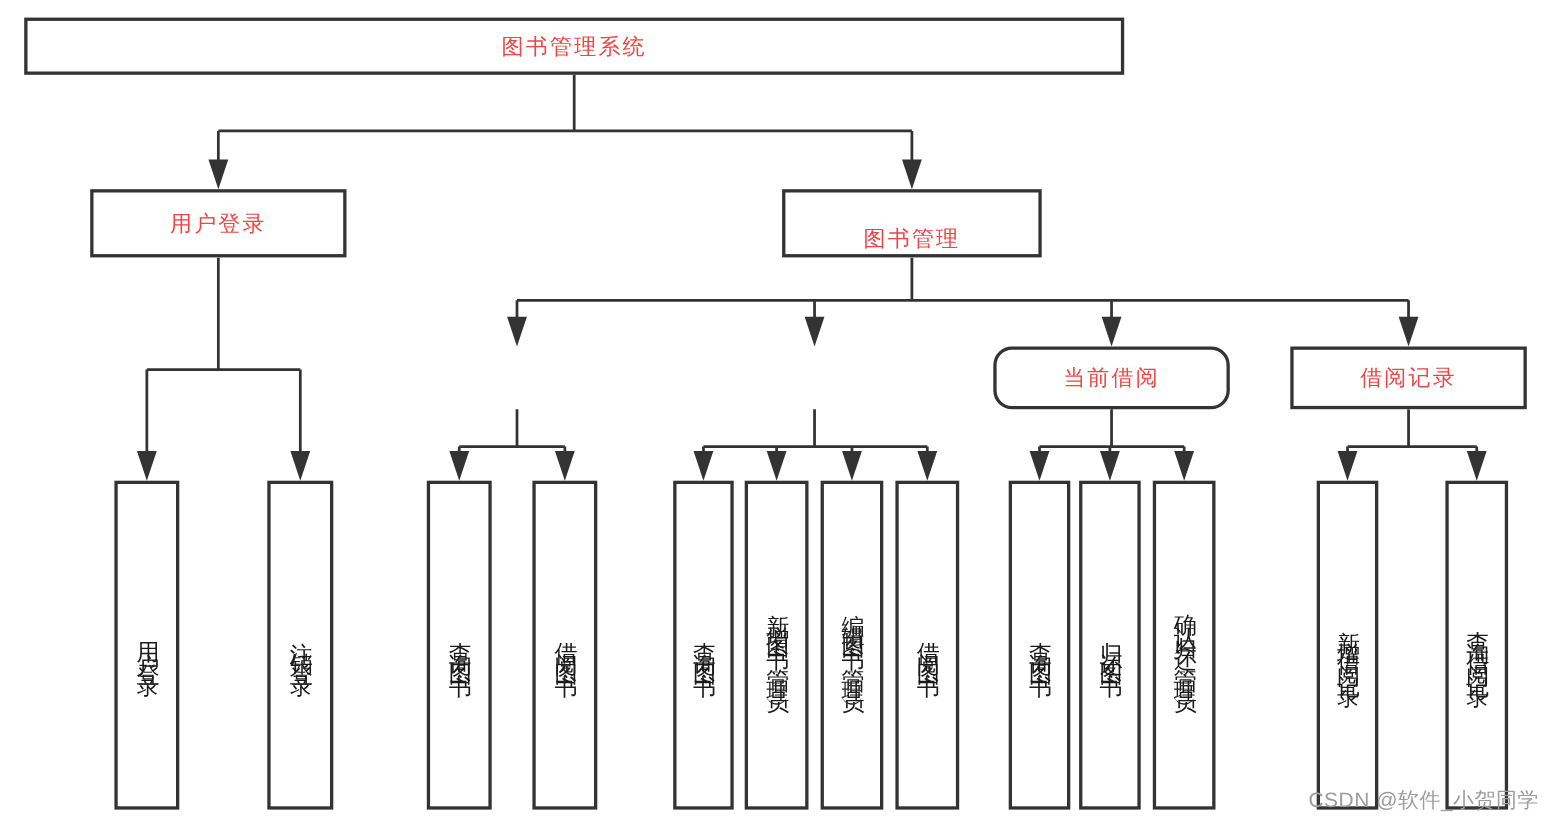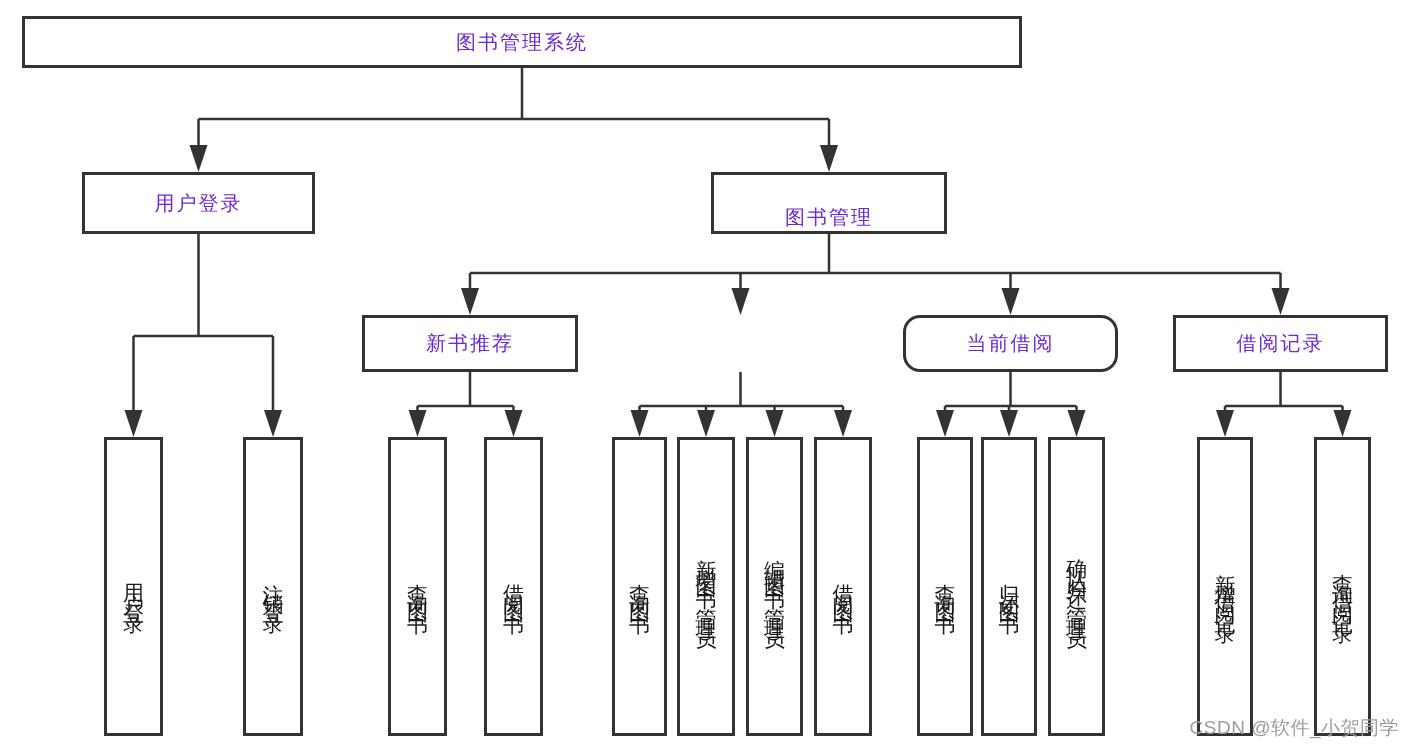--- a/index.html
+++ b/index.html
@@ -5,21 +5,21 @@
   html,body{margin:0;padding:0;background:#ffffff;}
   .stage{
     position:relative;width:1405px;height:747px;background:#ffffff;overflow:hidden;
     font-family:"Liberation Sans","DejaVu Sans",sans-serif;color:#1a1a1a;
   }
   .wires{position:absolute;left:0;top:0;z-index:1;}
   .box{
     position:absolute;box-sizing:border-box;border:3px solid #333333;background:#ffffff;
     display:flex;align-items:center;justify-content:center;z-index:2;
   }
-  .h-label{font-size:20px;letter-spacing:2px;color:#6d28d9;}
+  .h-label{font-size:20px;letter-spacing:2px;color:#ef4444;}
   .vtext{
     writing-mode:vertical-rl;text-orientation:mixed;white-space:nowrap;
     font-size:21px;letter-spacing:10px;color:#1a1a1a;
   }
   
   .n-root{left:22px;top:16px;width:1000px;height:52px;}
   .n-user-login{left:82px;top:172px;width:233px;height:62px;}
   .n-book-mgmt{left:711px;top:172px;width:236px;height:62px;align-items:flex-end;}
   .n-sec{top:315px;height:57px;}
   .n-new-rec{left:362px;width:216px;}
@@ -118,23 +118,20 @@
     <span class="h-label">图书管理系统</span>
   </div>
 
   <div class="box n-user-login">
     <span class="h-label">用户登录</span>
   </div>
   <div class="box n-book-mgmt">
     <span class="h-label">图书管理</span>
   </div>
 
-  <div class="box n-sec n-new-rec">
-    <span class="h-label">新书推荐</span>
-  </div>
   <div class="box n-sec n-current">
     <span class="h-label">当前借阅</span>
   </div>
   <div class="box n-sec n-records">
     <span class="h-label">借阅记录</span>
   </div>
 
   <div class="box leaf lf1">
     <span class="vtext">用户登录</span>
   </div>

